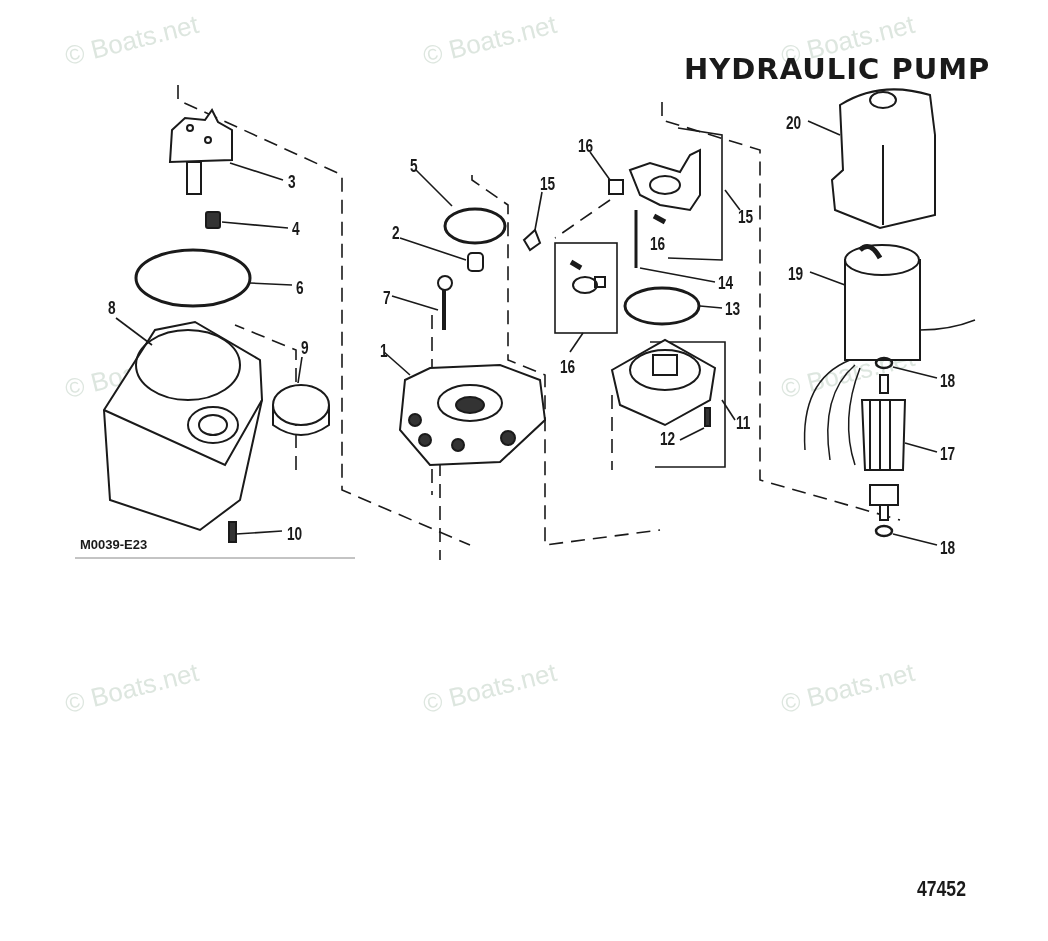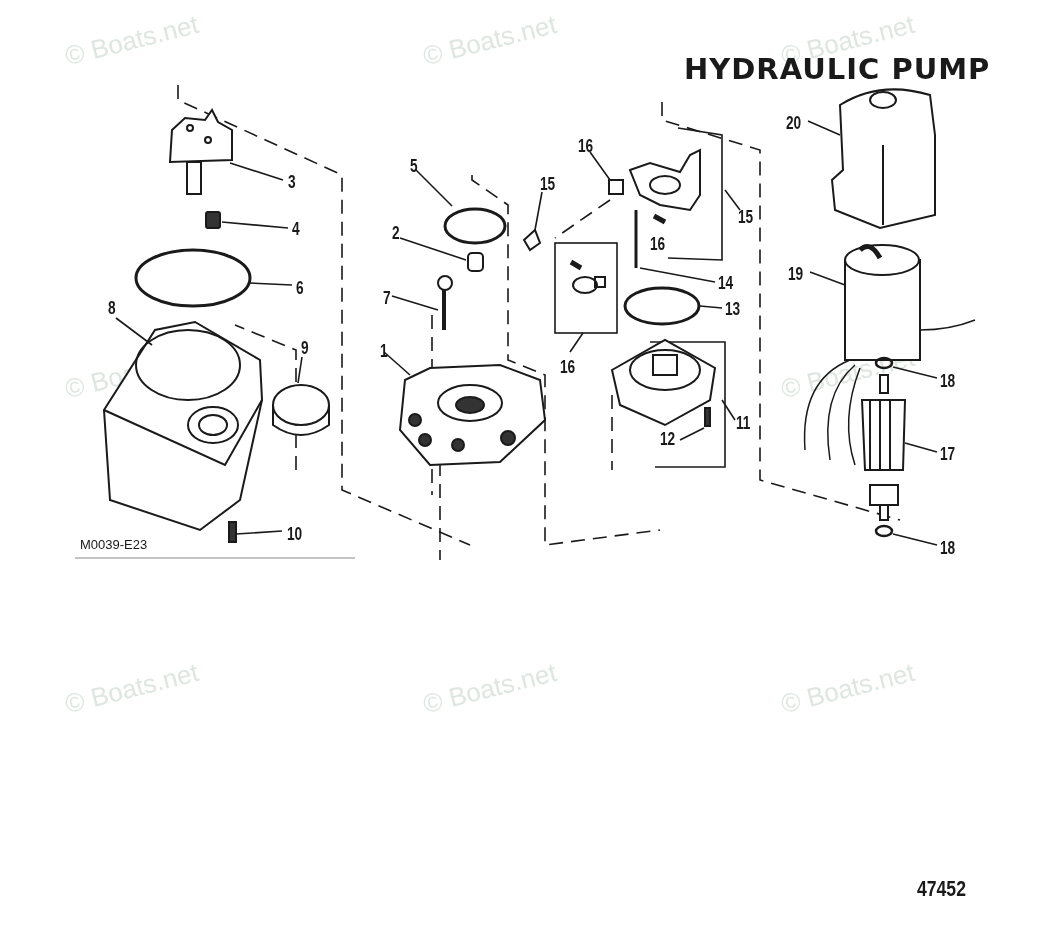--- a/index.html
+++ b/index.html
@@ -1,20 +1,20 @@
 <!DOCTYPE html>
 <html><head>
 <meta charset="utf-8">
 <style>
   html, body { margin:0; padding:0; background:#ffffff; }
   body { width:1048px; height:941px; position:relative; overflow:hidden; font-family:"Liberation Sans", sans-serif; }
   #stage { position:absolute; left:0; top:0; width:1048px; height:941px; }
   .title { position:absolute; left:662px; top:52px; font-family:"DejaVu Sans", sans-serif; font-weight:bold; font-size:29px; letter-spacing:1px; color:#1a1a1a;margin-left:22px; }
   .label { position:absolute; font-family:"Liberation Sans Narrow","Liberation Sans", sans-serif; font-weight:bold; font-size:19px; color:#1a1a1a; transform:scaleX(0.72); transform-origin:left top; }
-  .code { position:absolute; left:80px; top:537px; font-size:13px; color:#1a1a1a; font-family:"Liberation Sans", sans-serif; }
+  .code { position:absolute; left:80px; top:537px; font-size:13px; color:#1a1a1a; font-family:"Liberation Sans", sans-serif;font-weight:bold; }
   .docnum { position:absolute; left:917px; top:876px; font-size:22px; font-weight:bold; color:#1a1a1a; transform:scaleX(0.8); transform-origin:left top; }
   .wm { position:absolute; font-size:26px; color:#dde6df; transform:rotate(-14deg); transform-origin:left top; white-space:nowrap; }
   svg { position:absolute; left:0; top:0; }
 </style>
 </head>
 <body>
 
 <div id="stage">
 
   <div class="wm" style="left:62px;top:42px;">© Boats.net</div>

